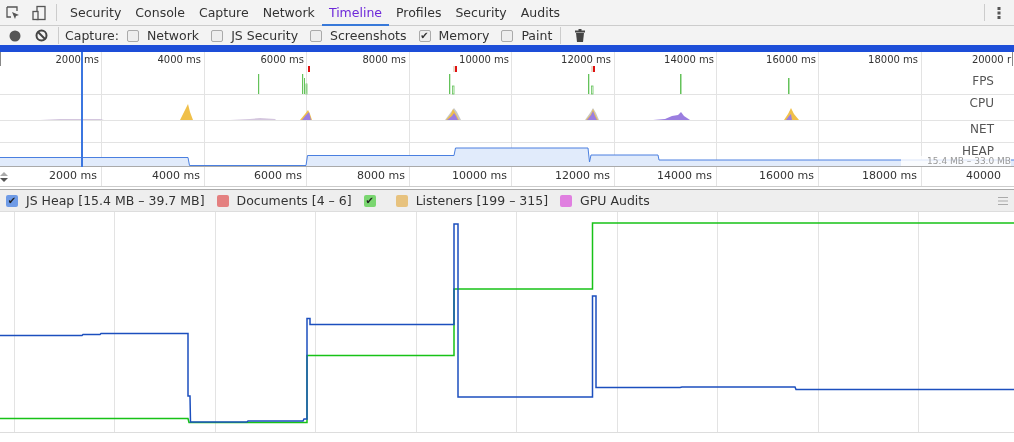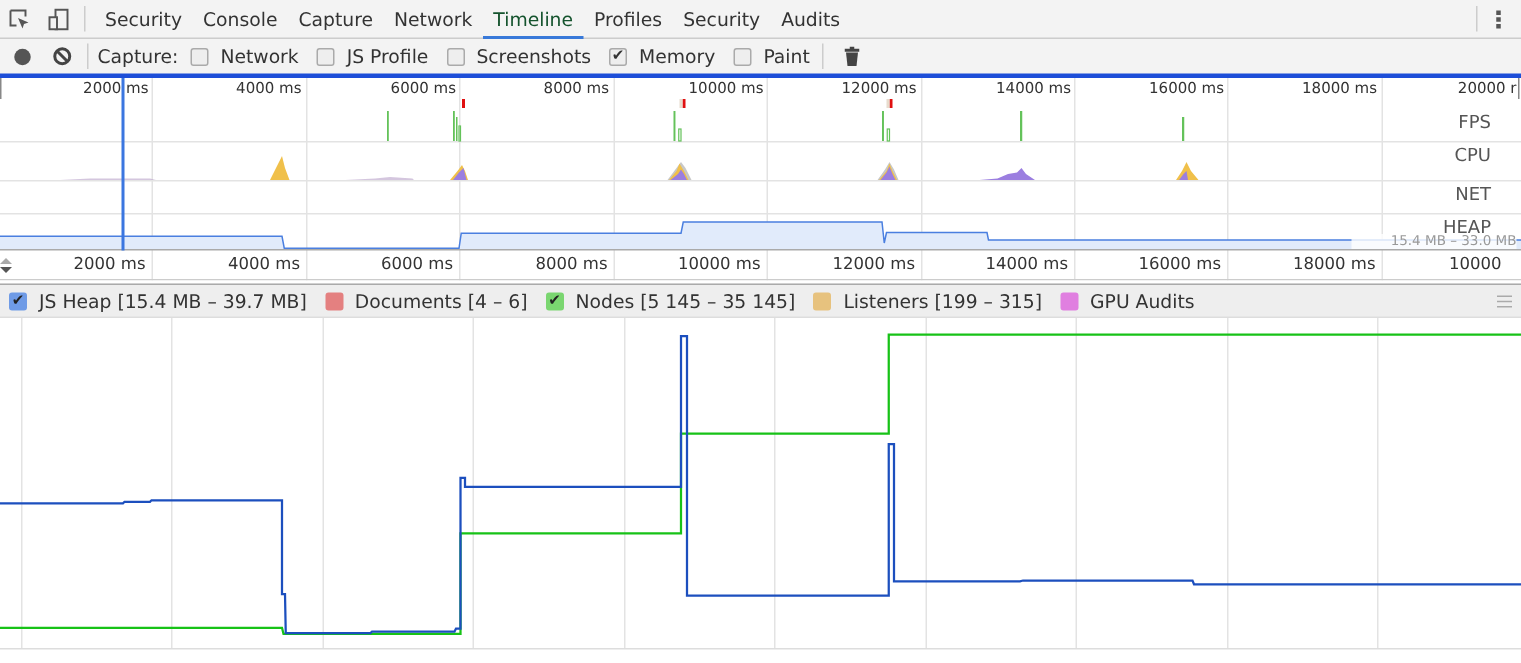--- a/index.html
+++ b/index.html
@@ -3,25 +3,25 @@
 <meta charset="utf-8">
 <style>
   * { box-sizing: border-box; margin: 0; padding: 0; }
   html, body { width: 1014px; height: 442px; overflow: hidden; background: #fff; }
   body { font-family: "DejaVu Sans", "Liberation Sans", sans-serif; font-size: 12px; color: #333; position: relative; }
 
   .tabbar { position: absolute; left: 0; top: 0; width: 1014px; height: 26px; background: #f3f3f3; border-bottom: 1px solid #ccc; display: flex; align-items: center; }
   .tb-icon { width: 26px; height: 26px; display: flex; align-items: center; justify-content: center; cursor: pointer; }
   .tb-sep { width: 1px; height: 17px; background: #ccc; margin: 0 6px 0 4px; }
   .tab { height: 26px; line-height: 25px; padding: 0 7px; color: #333; font-size: 12.5px; cursor: pointer; white-space: nowrap; }
-  .tab.active { color: #14532d; border-bottom: 2px solid #3879d9; line-height: 25px; }
+  .tab.active { color: #6d28d9; border-bottom: 2px solid #3879d9; line-height: 25px; }
   .tabbar .spacer { flex: 1; }
   .kebab { width: 28px; height: 26px; display: flex; align-items: center; justify-content: center; cursor: pointer; border-left: 1px solid #ccc; height: 17px; margin-right: 2px; }
 
-  .toolbar { position: absolute; left: 0; top: 26px; width: 1014px; height: 26px; background: #f3f3f3; border-bottom: 3px solid #1d4ed8; display: flex; align-items: center; padding-left: 2px; }
+  .toolbar { position: absolute; left: 0; top: 26px; width: 1014px; height: 26px; background: #f3f3f3; border-bottom: 7px solid #1d4ed8; display: flex; align-items: center; padding-left: 2px; }
   .tool-btn { width: 26px; height: 26px; display: flex; align-items: center; justify-content: center; cursor: pointer; }
   .toolbar .sep { width: 1px; height: 17px; background: #ccc; margin: 0 6px 0 4px; }
   .capture-label { font-size: 12.5px; margin-right: 8px; }
   .cb { display: flex; align-items: center; margin-right: 12px; font-size: 12.5px; cursor: pointer; }
   .cb .box { width: 12px; height: 12px; border: 1px solid #aaa; border-radius: 2px; background: #eee; margin-right: 8px; display: inline-flex; align-items: center; justify-content: center; font-size: 10px; color: #333; line-height: 1; }
 
   .overview { position: absolute; left: 0; top: 52px; width: 1014px; height: 135px; background: #fff; }
   .overview svg { position: absolute; left: 0; top: 0; }
   .ov-label { position: absolute; right: 20px; font-size: 12px; font-weight: normal; color: #555; }
   .ruler-top-label { position: absolute; top: 2px; font-size: 10px; color: #333; text-align: right; width: 70px; }
@@ -86,21 +86,21 @@
       </svg>
   </div>
   <div class="sep"></div>
   <span class="capture-label">Capture:</span>
   <label class="cb">
       <span class="box"></span>
       <span>Network</span>
     </label>
   <label class="cb">
       <span class="box"></span>
-      <span>JS Profile</span>
+      <span>JS Security</span>
     </label>
   <label class="cb">
       <span class="box"></span>
       <span>Screenshots</span>
     </label>
   <label class="cb">
       <span class="box">✔</span>
       <span>Memory</span>
     </label>
   <label class="cb">
@@ -205,39 +205,38 @@
 
   <div class="ruler-bot-label" style="left:27px">2000 ms</div>
   <div class="ruler-bot-label" style="left:130px">4000 ms</div>
   <div class="ruler-bot-label" style="left:232px">6000 ms</div>
   <div class="ruler-bot-label" style="left:335px">8000 ms</div>
   <div class="ruler-bot-label" style="left:437px">10000 ms</div>
   <div class="ruler-bot-label" style="left:540px">12000 ms</div>
   <div class="ruler-bot-label" style="left:642px">14000 ms</div>
   <div class="ruler-bot-label" style="left:744px">16000 ms</div>
   <div class="ruler-bot-label" style="left:847px">18000 ms</div>
-  <div class="ruler-bot-label" style="left:931px">10000</div>
+  <div class="ruler-bot-label" style="left:931px">40000</div>
   <svg width="8" height="12" viewBox="0 0 8 12" style="position:absolute;right:3px;top:119px">
     <path d="M0 5 L4 1 L8 5 Z" fill="#aaa"></path>
       <path d="M0 7 L4 11 L8 7 Z" fill="#555"></path>
   </svg>
 </div>
 
 <div class="legend">
   <label class="lg">
     <span class="sw" style="background:#6f9be6">✔</span>
     <span>JS Heap [15.4 MB – 39.7 MB]</span>
   </label>
   <label class="lg">
     <span class="sw" style="background:#e48080"></span>
     <span>Documents [4 – 6]</span>
   </label>
   <label class="lg">
     <span class="sw" style="background:#7ad670">✔</span>
-    <span>Nodes [5 145 – 35 145]</span>
   </label>
   <label class="lg">
     <span class="sw" style="background:#e7c27e"></span>
     <span>Listeners [199 – 315]</span>
   </label>
   <label class="lg">
     <span class="sw" style="background:#e07fe0"></span>
     <span>GPU Audits</span>
   </label>
   <div class="spacer"></div>

